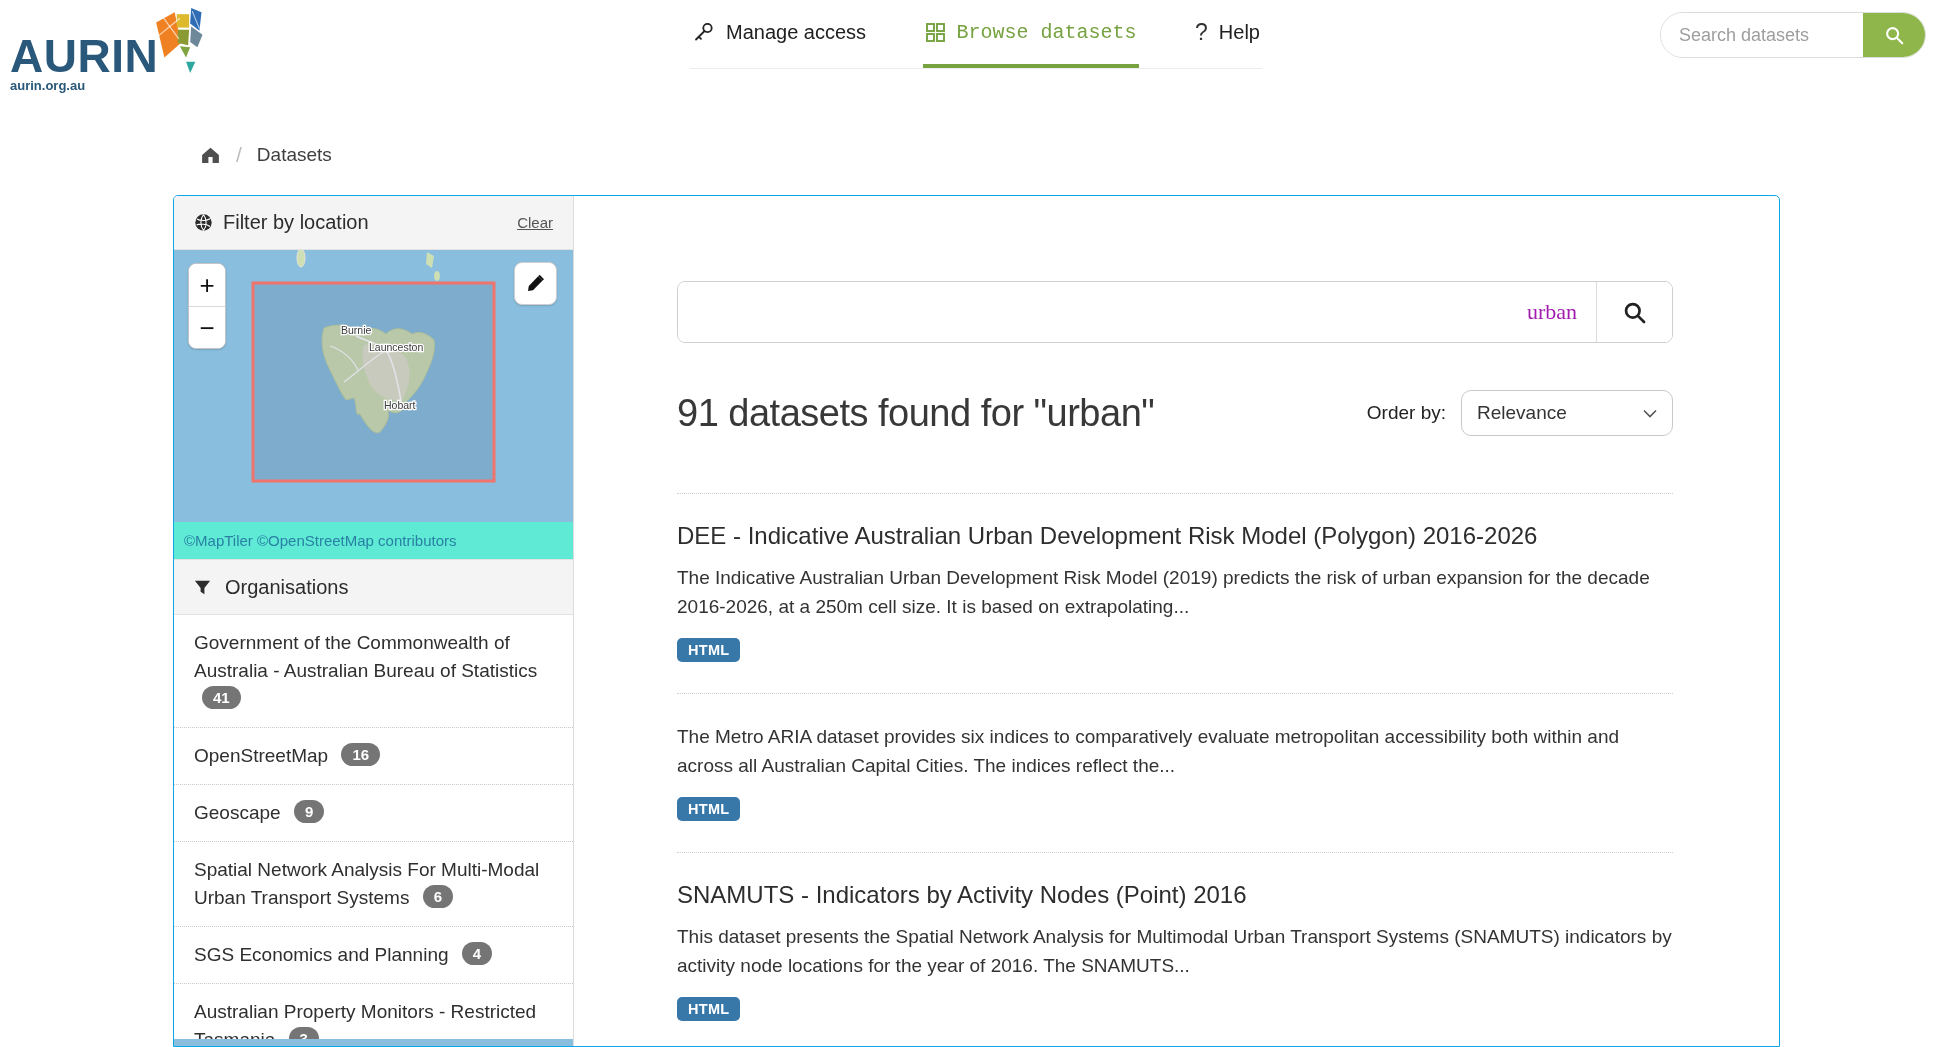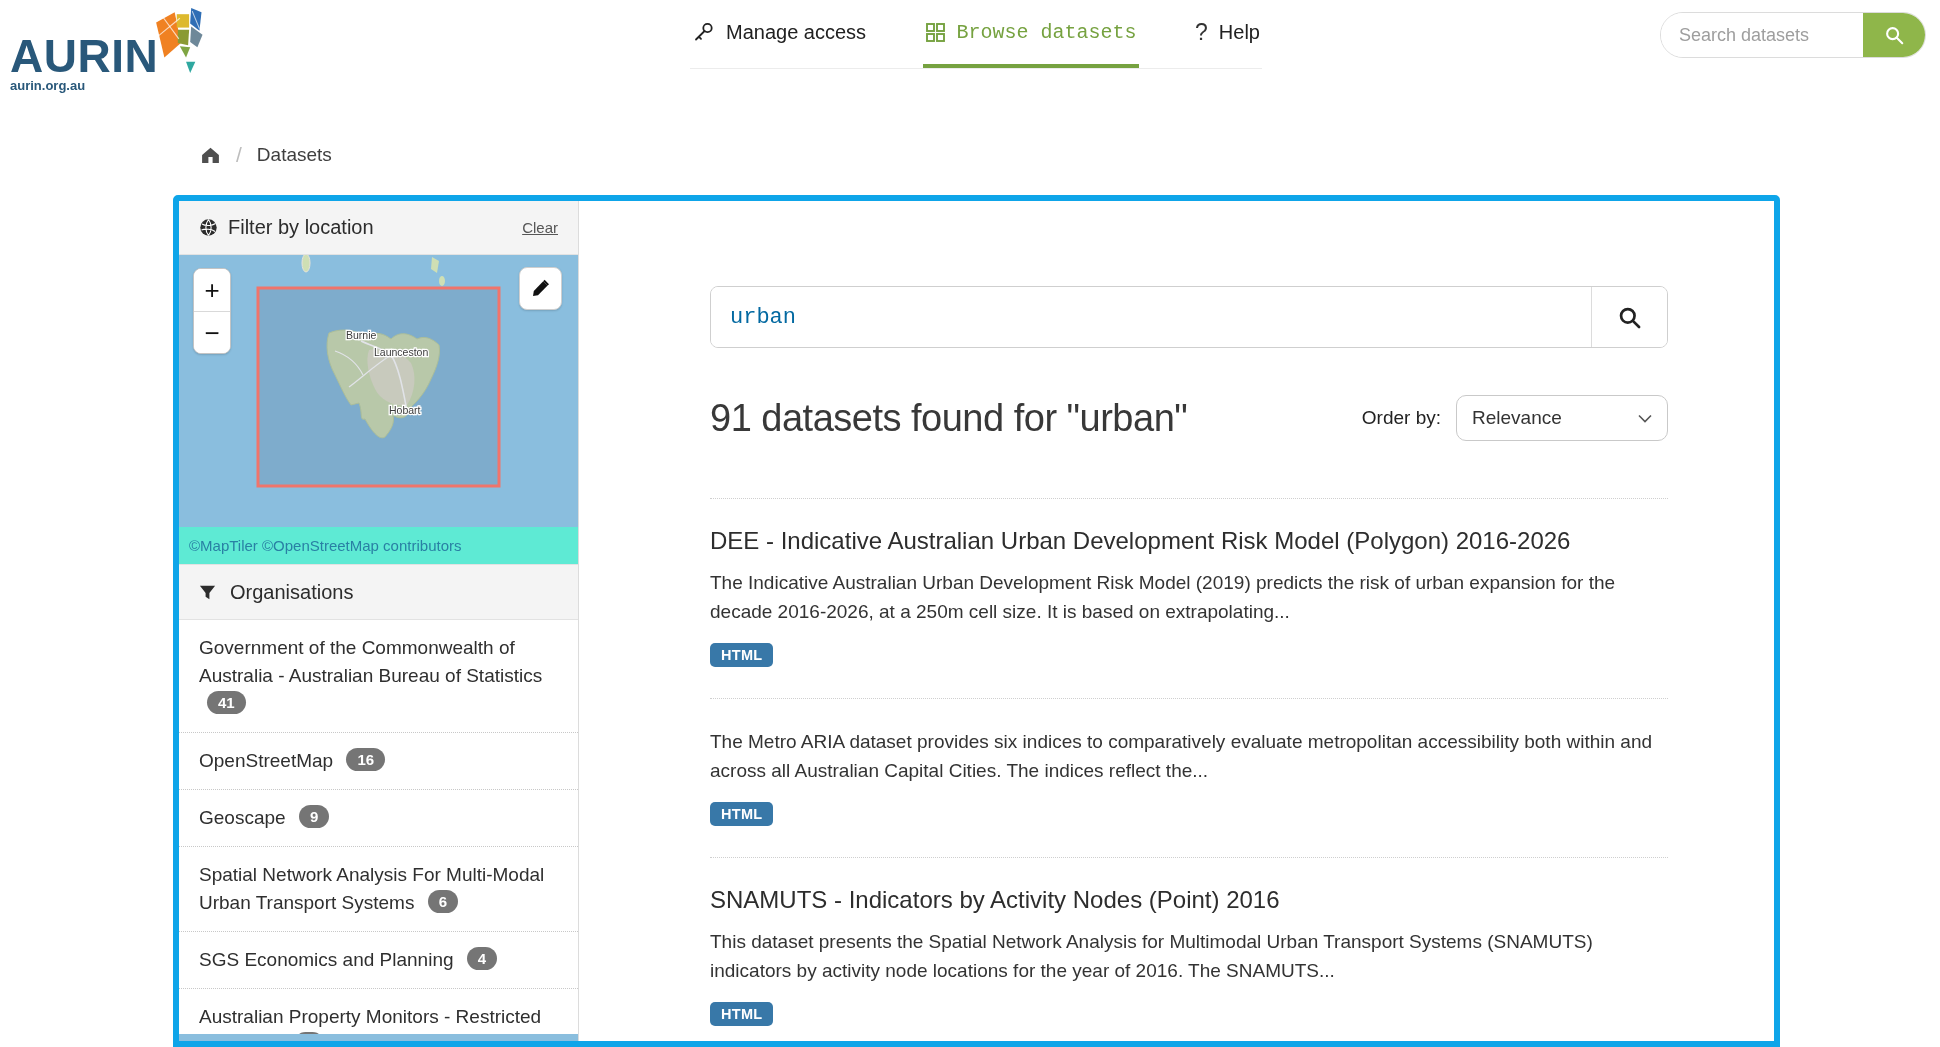--- a/index.html
+++ b/index.html
@@ -30,21 +30,21 @@
     display: flex; align-items: center; justify-content: center; }
 
   
   .breadcrumb { position: absolute; left: 200px; top: 143px; display: flex; align-items: center;
     gap: 15px; font-size: 19px; }
   .crumb-sep { color: #bdbdbd; font-size: 21px; }
   .crumb-label { color: #3f3f3f; }
 
   
   .card { position: absolute; left: 173px; top: 195px; width: 1607px; height: 852px;
-    border: 6px solid #0ea5e9; border-radius: 5px 5px 0 0; background: #fff; display: flex; overflow: hidden; gap: 28px; }
+    border: 1px solid #0ea5e9; border-radius: 5px 5px 0 0; background: #fff; display: flex; overflow: hidden; }
 
   
   .sidebar { width: 400px; border-right: 1px solid #dcdcdc; display: flex; flex-direction: column;
     position: relative; flex-shrink: 0; }
   .panel-hdr { background: #f4f4f4; border-bottom: 1px solid #e2e2e2; height: 54px; flex-shrink: 0;
     display: flex; align-items: center; padding: 0 20px; }
   .panel-hdr .ph-title { display: flex; align-items: center; gap: 10px; font-size: 20px; color: #2c2c2c; flex: 1; }
   .clear-link { font-size: 15px; color: #555; text-decoration: underline; cursor: pointer; }
 
   .map { height: 272px; position: relative; background: #8abede; overflow: hidden; flex-shrink: 0; }
@@ -70,21 +70,21 @@
   .org-item + .org-item { border-top: 1px dotted #c8c8c8; }
   .count-badge { display: inline-block; background: #757575; color: #fff; font-size: 15px; font-weight: bold;
     border-radius: 13px; padding: 2px 11px; margin-left: 8px; vertical-align: 2px; line-height: 19px; }
   .map-edge { position: absolute; bottom: 0; left: 0; width: 100%; height: 7px; background: #8abede; }
 
   
   .results { flex: 1; padding: 85px 106px 0 103px; min-width: 0; }
   .search-row { display: flex; height: 62px; border: 1px solid #cfcfcf; border-radius: 8px;
     overflow: hidden; background: #fff; }
   .search-row input { flex: 1; border: none; outline: none; font-size: 22px; padding: 0 19px;
-    color: #0369a1; font-family: Liberation Mono, monospace; min-width: 0; }
+    color: #a21caf; font-family: Liberation Serif, serif; min-width: 0; text-align: right; }
   .search-row button { width: 76px; border: none; border-left: 1px solid #dcdcdc; background: #fff;
     cursor: pointer; display: flex; align-items: center; justify-content: center; }
 
   .heading-row { margin-top: 47px; display: flex; align-items: center; justify-content: space-between; }
   .results-heading { font-size: 38px; font-weight: 400; color: #383838; letter-spacing: -0.5px; }
   .order-by { display: flex; align-items: center; gap: 15px; }
   .order-by-label { font-size: 19px; color: #222; text-align: center; }
   .select-box { width: 212px; height: 46px; border: 1px solid #c9c9c9; border-radius: 10px;
     display: flex; align-items: center; justify-content: space-between; padding: 8px 15px;
     font-size: 19px; color: #333; cursor: pointer; background: #fff; }

